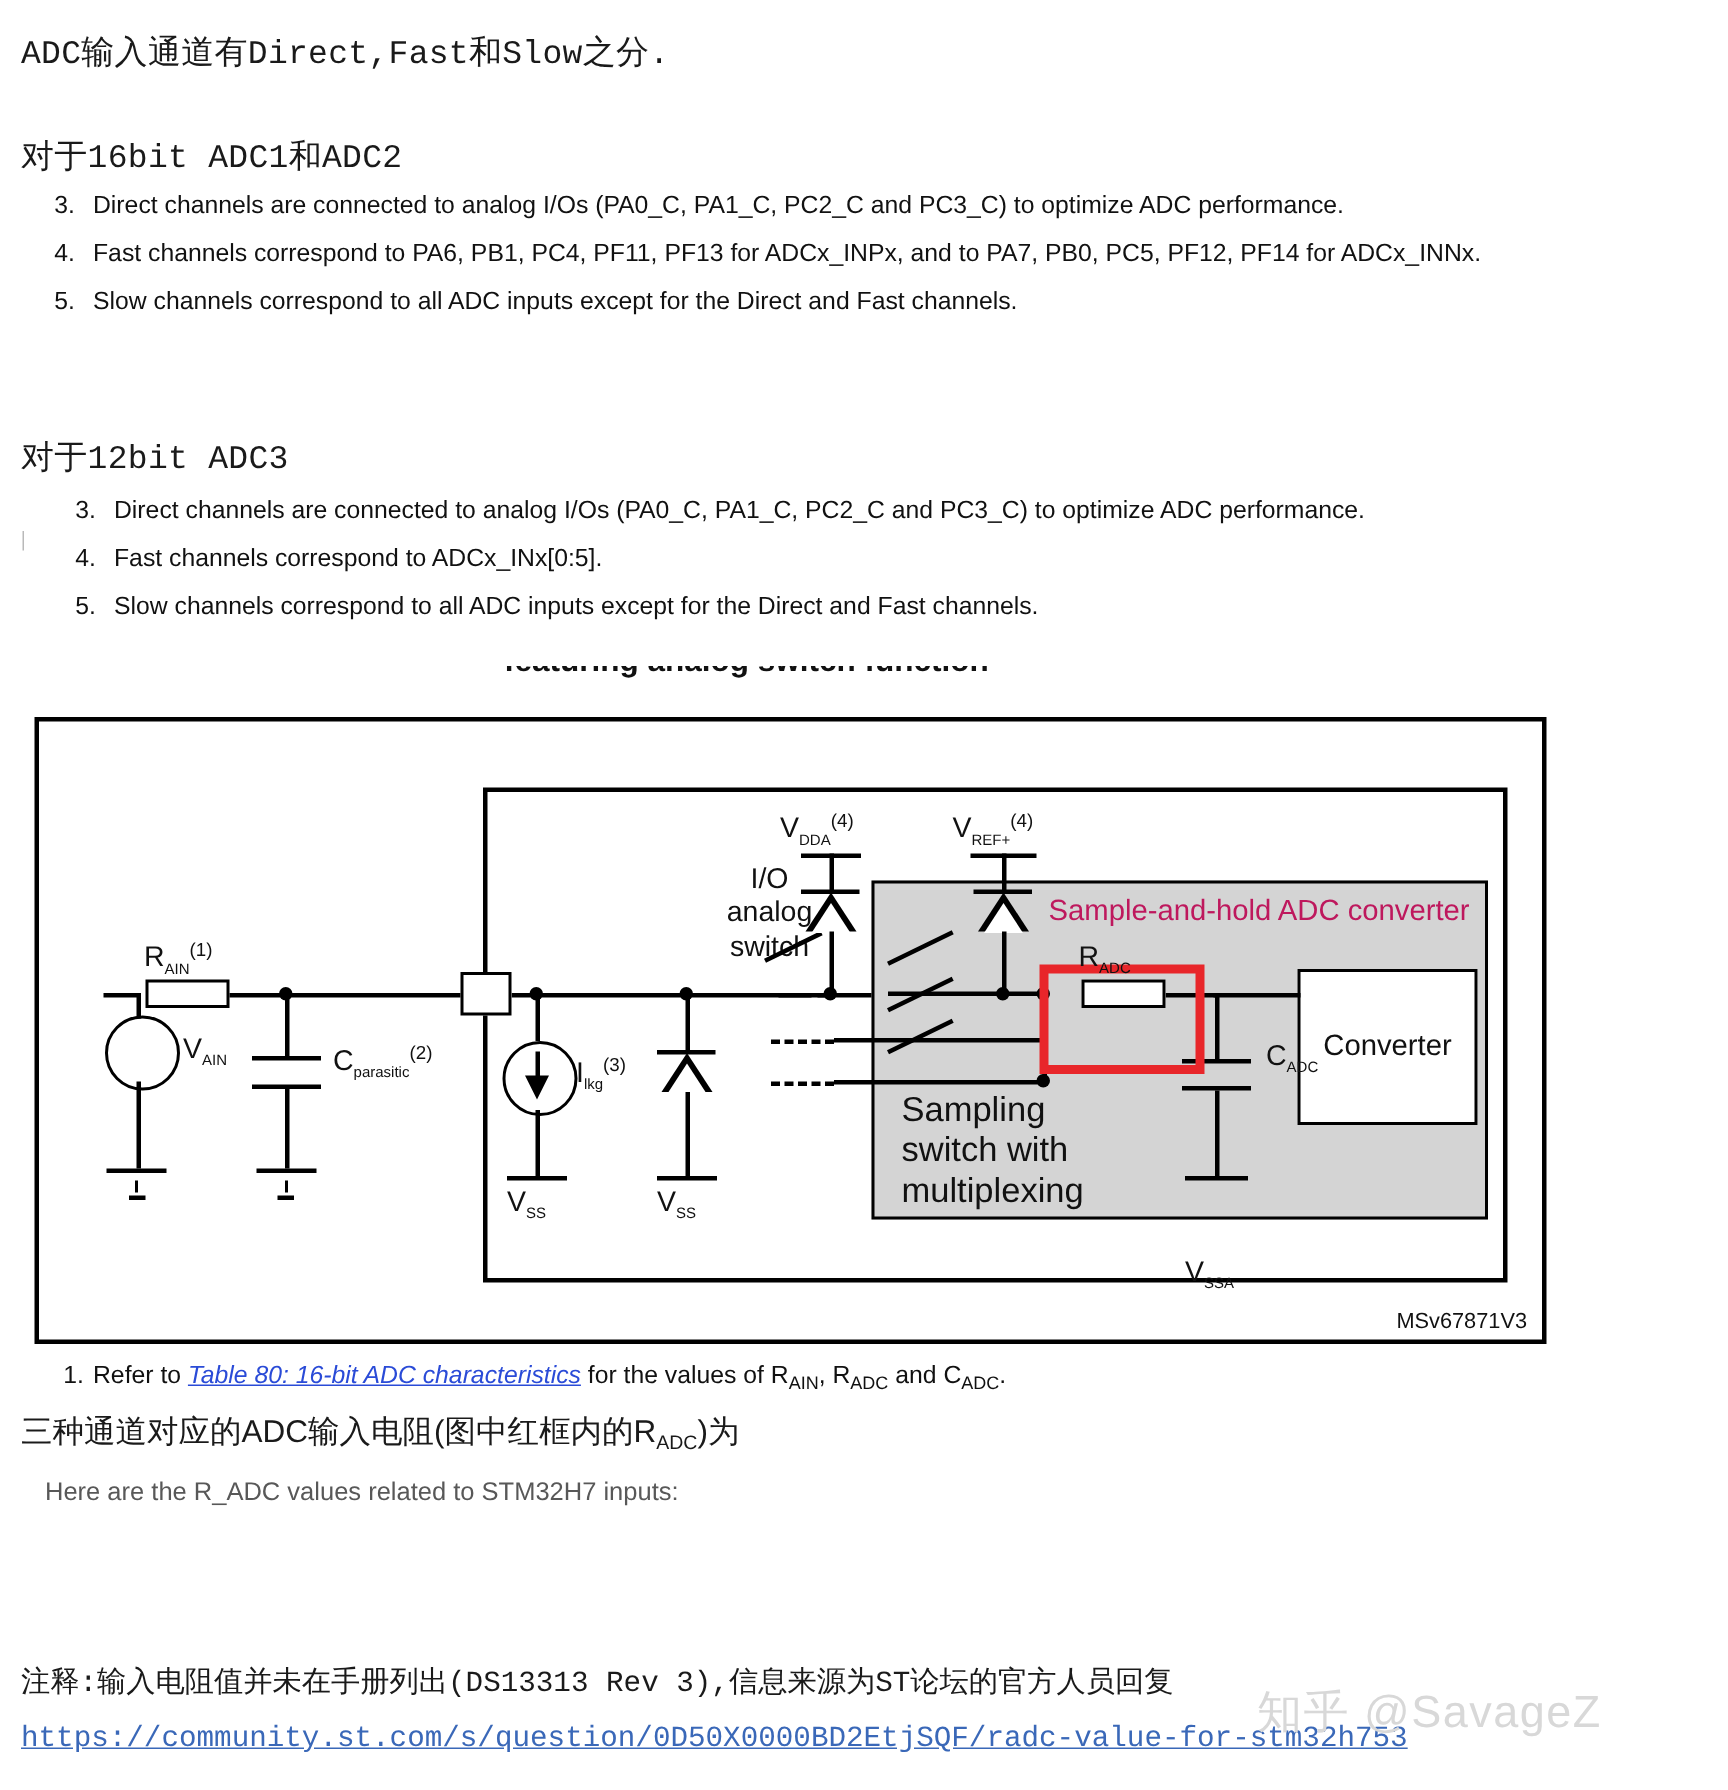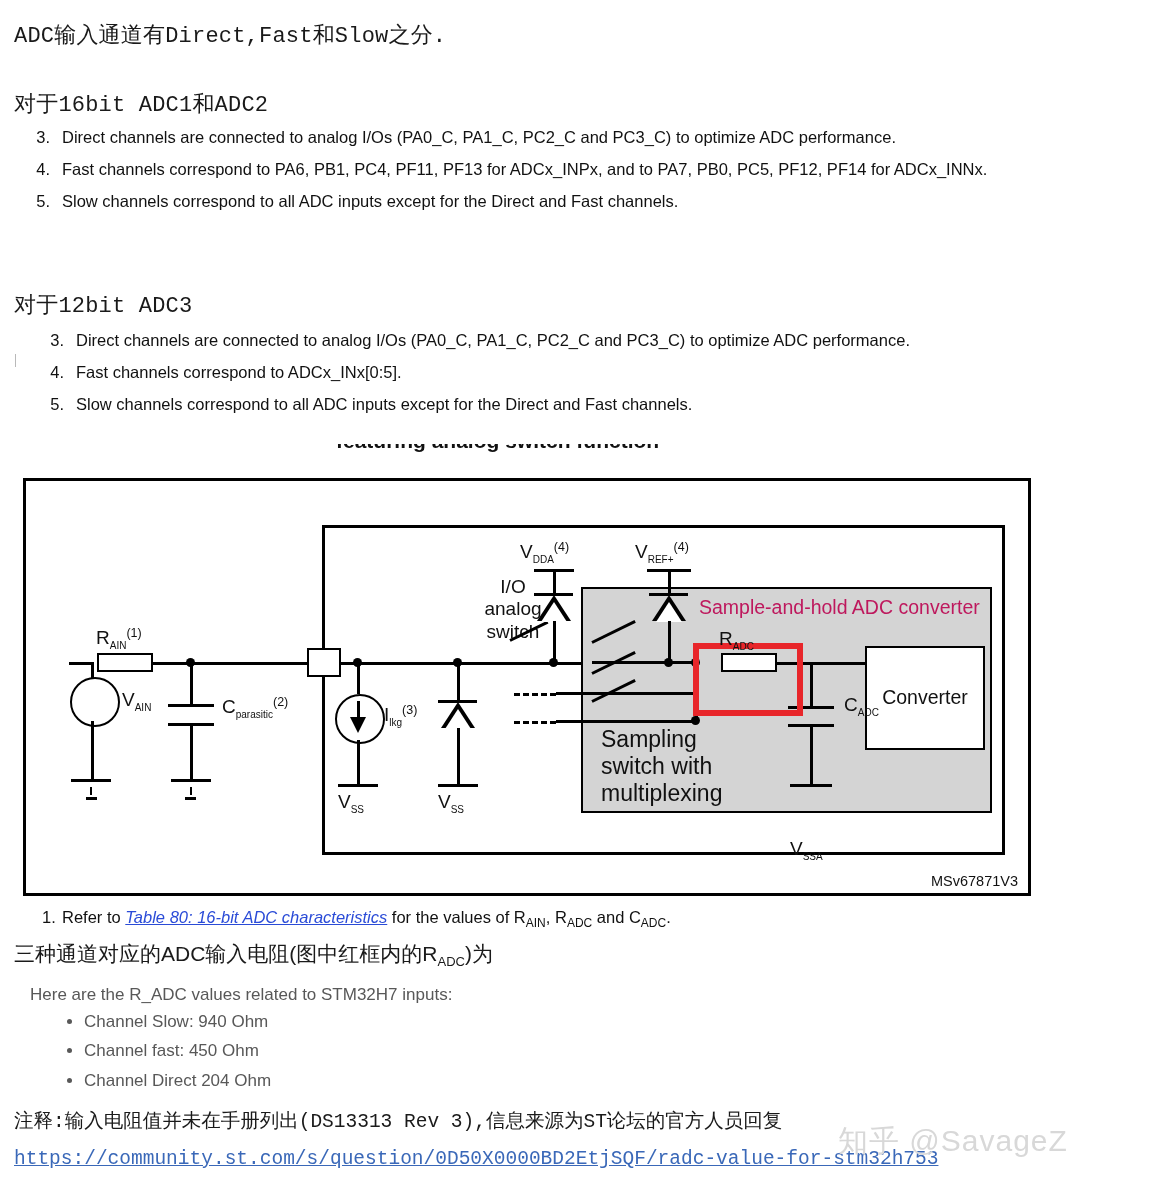--- a/index.html
+++ b/index.html
@@ -500,23 +500,18 @@
 <div id="footnote-1">
   <span class="num">1.</span><span>Refer to </span><a class="link-italic" href="#">Table 80: 16-bit ADC characteristics</a><span> for the values of R</span><span style="font-size:12px; vertical-align:sub;">AIN</span><span>, R</span><span style="font-size:12px; vertical-align:sub;">ADC</span><span> and C</span><span style="font-size:12px; vertical-align:sub;">ADC</span><span>.</span>
 </div>
 
 <div id="radc-intro-cn">
   <span>三种通道对应的ADC输入电阻(图中红框内的R</span><span class="sub">ADC</span><span>)为</span>
 </div>
 
 <div id="quote-block">
   <p id="quote-intro">Here are the R_ADC values related to STM32H7 inputs:</p>
-  <ul id="quote-list">
-    <li>Channel Slow: 940 Ohm</li>
-    <li>Channel fast: 450 Ohm</li>
-    <li>Channel Direct 204 Ohm</li>
-  </ul>
 </div>
 
 <div id="bottom-note" class="mono">注释:输入电阻值并未在手册列出(DS13313 Rev 3),信息来源为ST论坛的官方人员回复</div>
 <a id="bottom-url" class="mono" href="#">https://community.st.com/s/question/0D50X0000BD2EtjSQF/radc-value-for-stm32h753</a>
 
 <div id="watermark">知乎 @SavageZ</div>
 
 </body></html>

